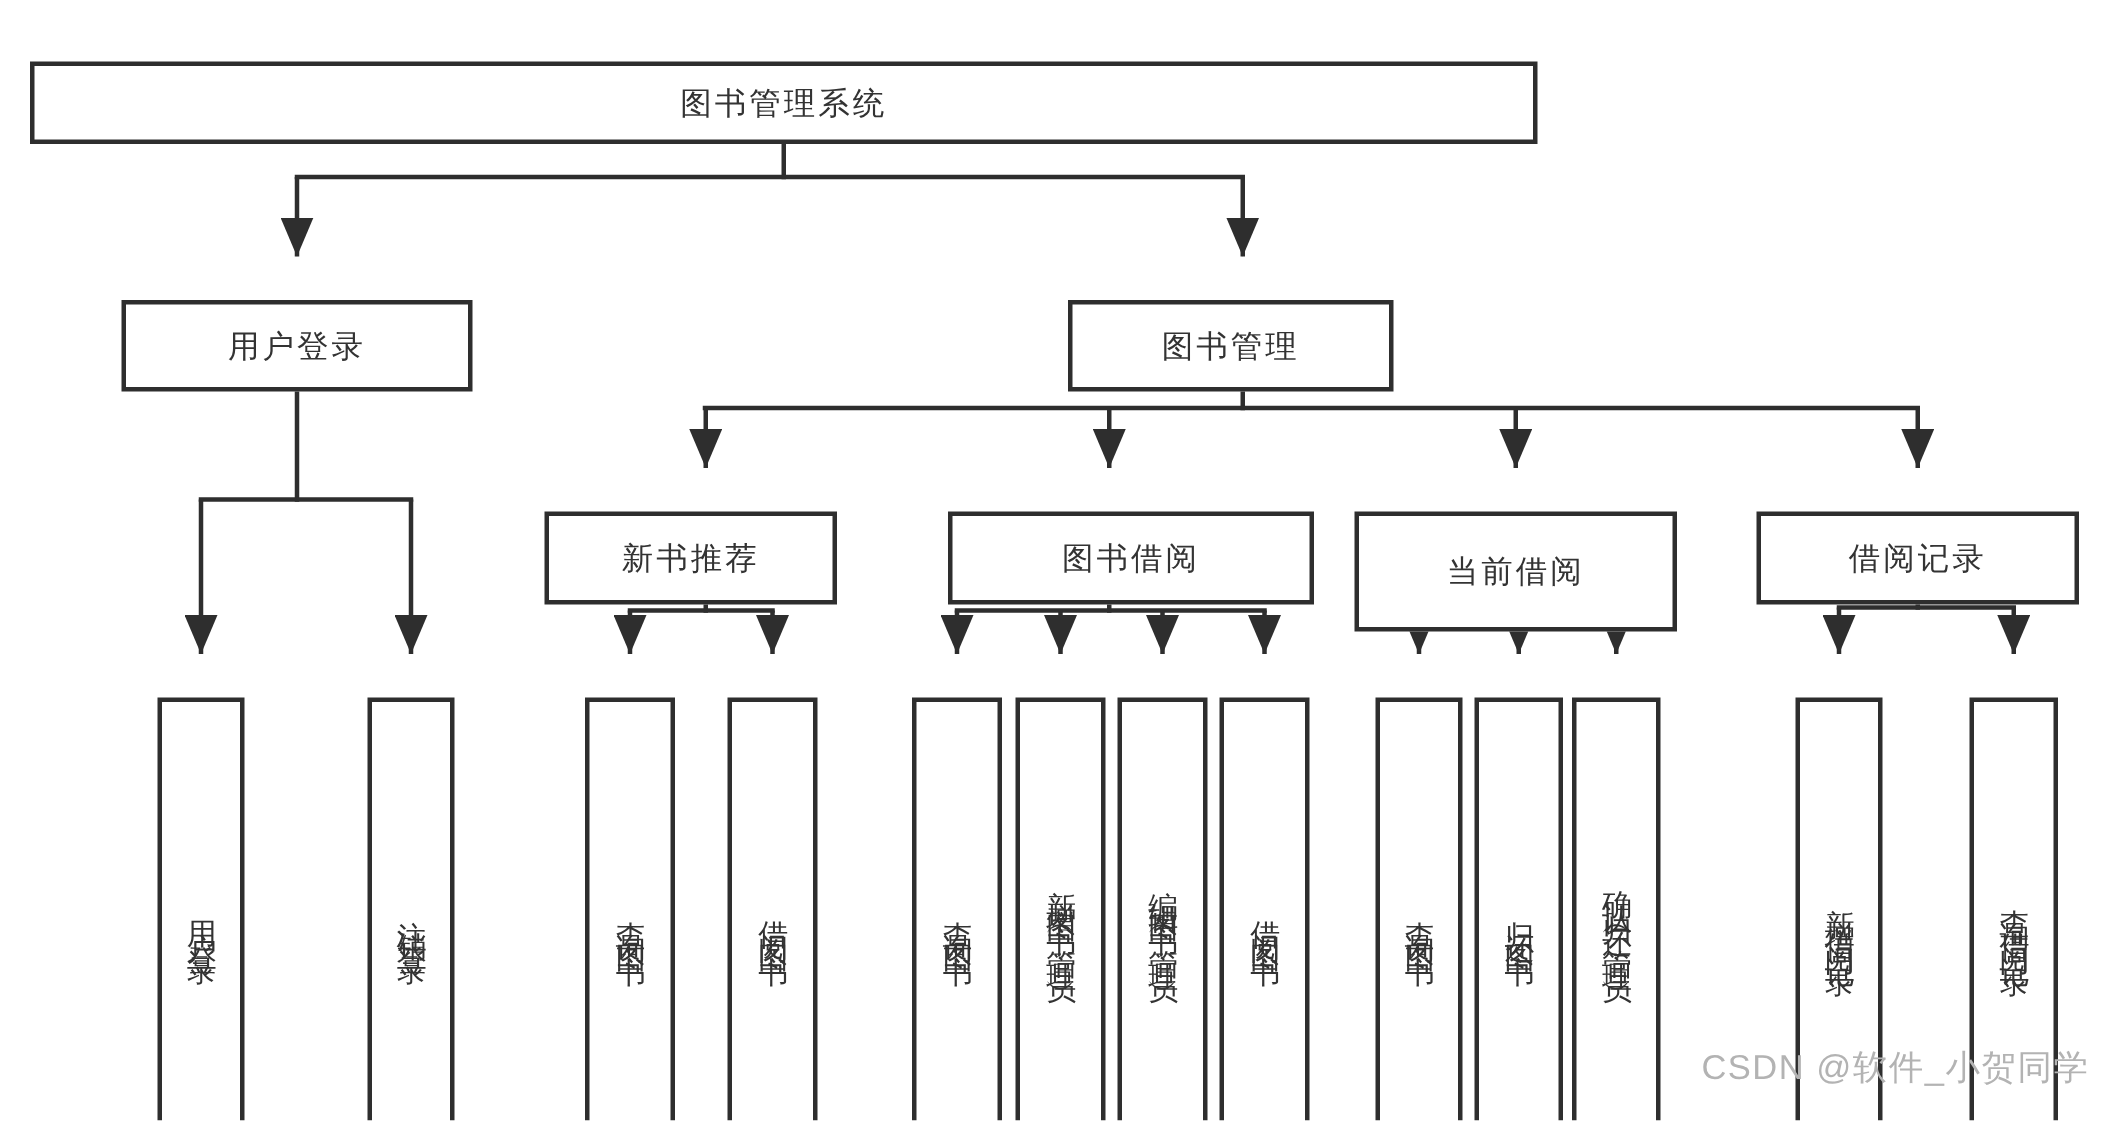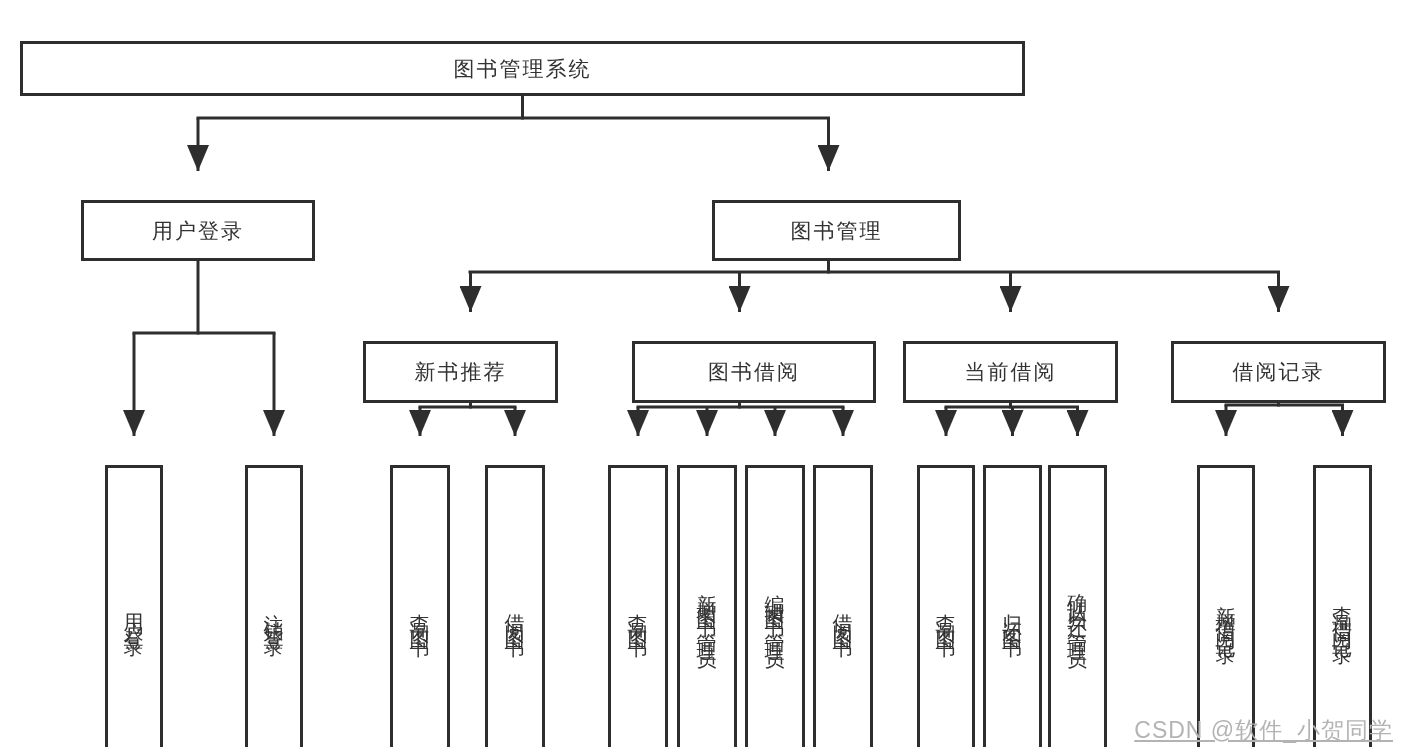--- a/index.html
+++ b/index.html
@@ -13,22 +13,22 @@
     display:flex;align-items:center;justify-content:center;box-sizing:border-box;margin-top:28px;
   }
   .box.h{font-size:21px;letter-spacing:2px;}
   .box.v{top:437px;height:298px;}
   .vlbl{
     writing-mode:vertical-rl;text-orientation:mixed;
     font-size:20px;letter-spacing:8px;line-height:1;white-space:nowrap;
   }
   .lbl{white-space:nowrap;}
   .watermark{
-    position:absolute;right:12px;bottom:1px;font-size:23px;letter-spacing:1px;
-    color:#b3b3b3;z-index:5;text-decoration:underline;
+    position:absolute;right:12px;bottom:20px;font-size:23px;letter-spacing:1px;
+    color:#b3b3b3;z-index:5;
   }
 </style>
 </head>
 <body>
 
 <div class="stage">
 
   <svg class="wires" width="1405" height="747" viewBox="0 0 1405 747" stroke="#2e2e2e" stroke-width="3" fill="none">
     <defs>
       <marker id="arw" markerUnits="userSpaceOnUse" markerWidth="28" markerHeight="22" refX="26" refY="11" orient="auto">
@@ -91,31 +91,31 @@
     </g>
   </svg>
 
   <div class="box h" style="left:20px;top:13px;width:1005px;height:55px">
     <span class="lbl">图书管理系统</span>
   </div>
 
   <div class="box h" style="left:81px;top:172px;width:234px;height:61px">
     <span class="lbl">用户登录</span>
   </div>
-  <div class="box h" style="left:712px;top:172px;width:249px;height:61px">
+  <div class="box h" style="left:712px;top:172px;width:217px;height:61px">
     <span class="lbl">图书管理</span>
   </div>
 
   <div class="box h" style="left:363px;top:313px;width:195px;height:62px">
     <span class="lbl">新书推荐</span>
   </div>
   <div class="box h" style="left:632px;top:313px;width:244px;height:62px">
     <span class="lbl">图书借阅</span>
   </div>
-  <div class="box h" style="left:903px;top:313px;width:215px;height:62px">
+  <div class="box h" style="left:903px;top:313px;width:215px;height:80px">
     <span class="lbl">当前借阅</span>
   </div>
   <div class="box h" style="left:1171px;top:313px;width:215px;height:62px">
     <span class="lbl">借阅记录</span>
   </div>
 
   <div class="box v" style="left:105px;width:58px">
     <span class="vlbl">用户登录</span>
   </div>
   <div class="box v" style="left:245px;width:58px">

